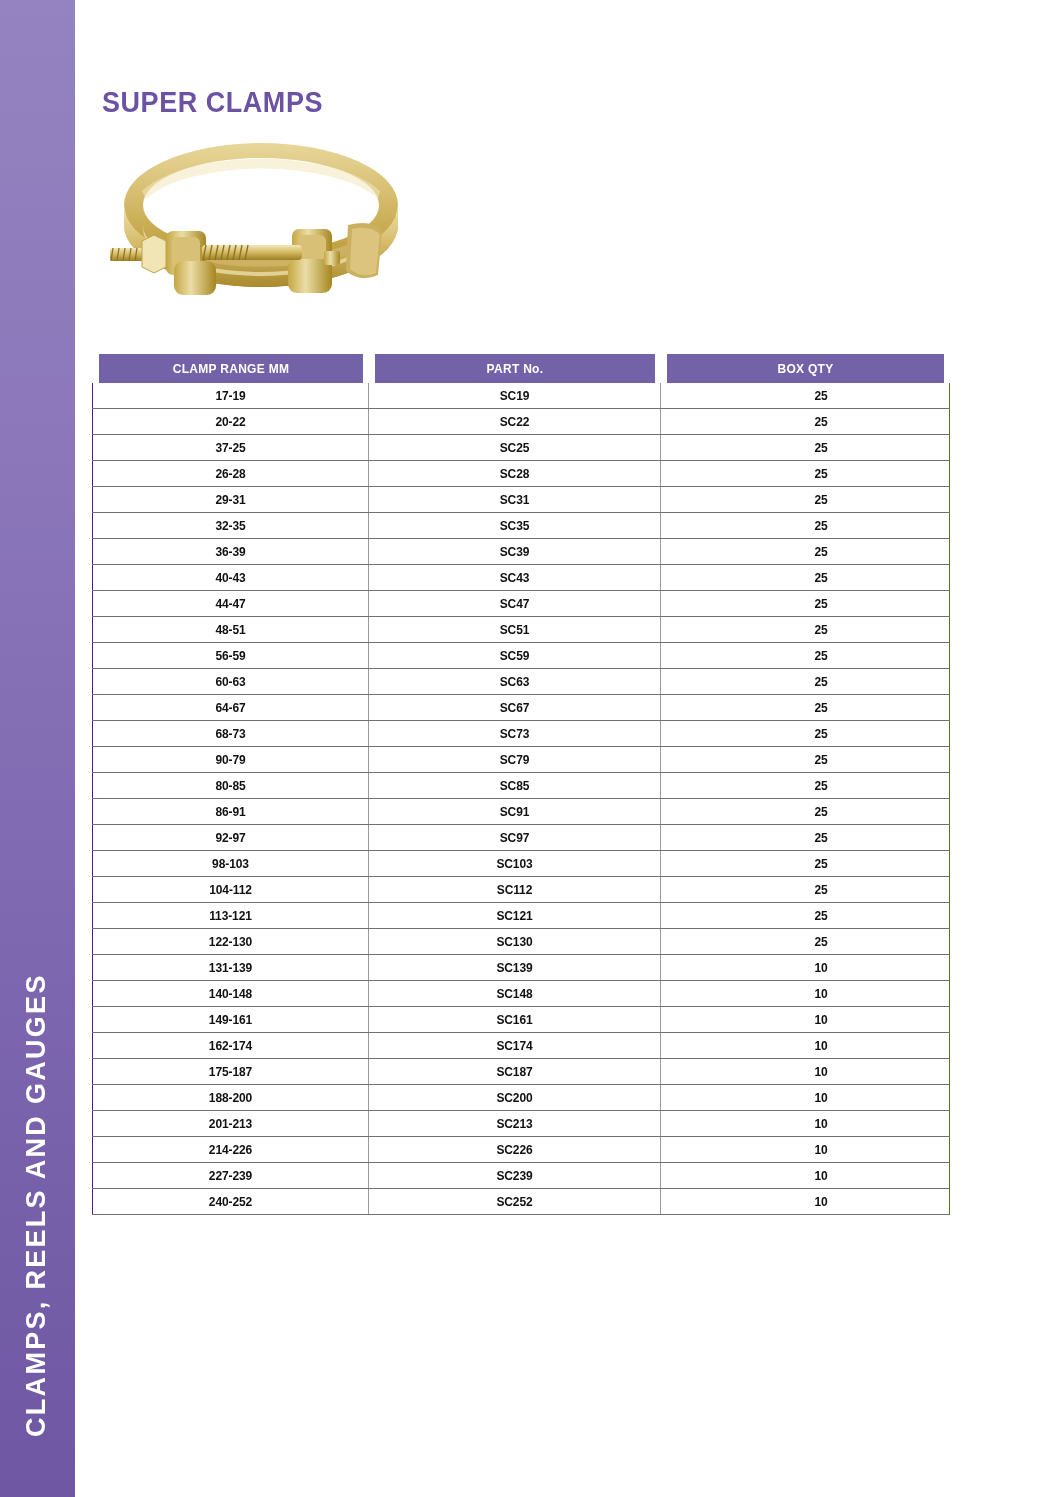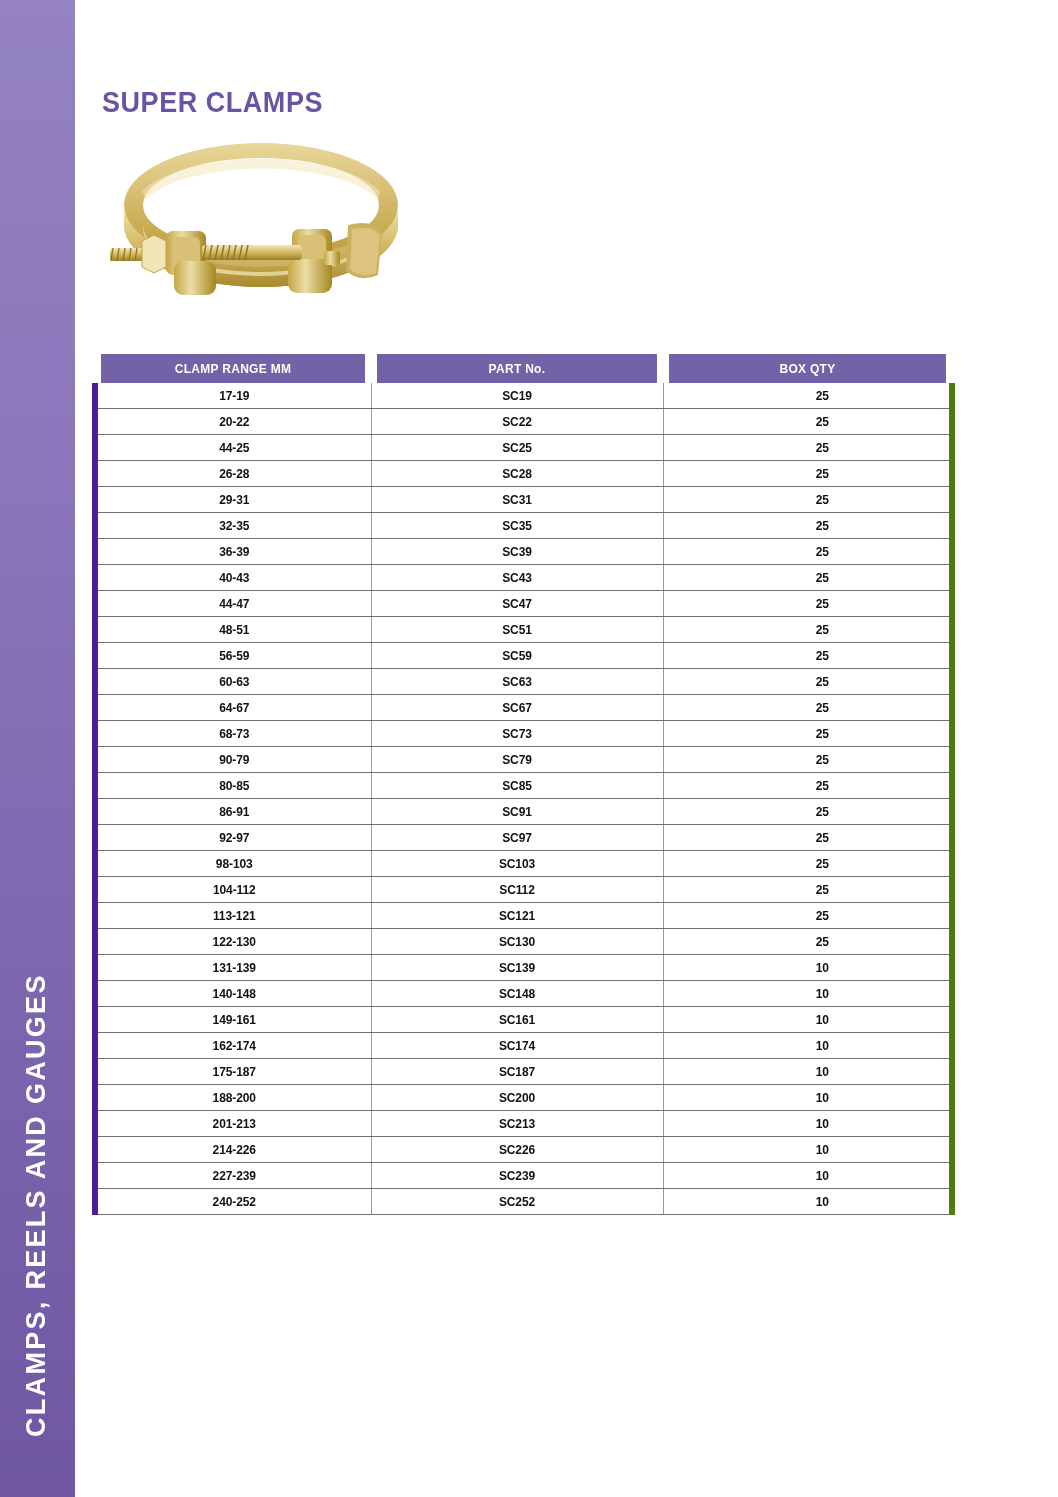--- a/index.html
+++ b/index.html
@@ -117,24 +117,24 @@
     font-family: "Liberation Sans", sans-serif;
     font-weight: bold;
     font-size: 12px;
     color: #111111;
     padding: 0;
     border-right: 1px solid #9a9a9a;
     border-bottom: 1px solid #707070;
     letter-spacing: -0.1px;
   }
   #spec-table tbody tr td:first-child {
-    border-left: 6px solid #4c1d95;
+    border-left: 1px solid #4c1d95;
   }
   #spec-table tbody tr td:last-child {
-    border-right: 6px solid #4d7c0f;
+    border-right: 1px solid #4d7c0f;
     padding-left: 32px;
   }
   #spec-table tbody tr:last-child td {
     border-bottom: 1px solid #707070;
   }
 </style>
 </head>
 <body>
 
 <div id="sidebar">
@@ -243,21 +243,21 @@
           <td>17-19</td>
           <td>SC19</td>
           <td>25</td>
         </tr>
         <tr>
           <td>20-22</td>
           <td>SC22</td>
           <td>25</td>
         </tr>
         <tr>
-          <td>44-25</td>
+          <td>37-25</td>
           <td>SC25</td>
           <td>25</td>
         </tr>
         <tr>
           <td>26-28</td>
           <td>SC28</td>
           <td>25</td>
         </tr>
         <tr>
           <td>29-31</td>

